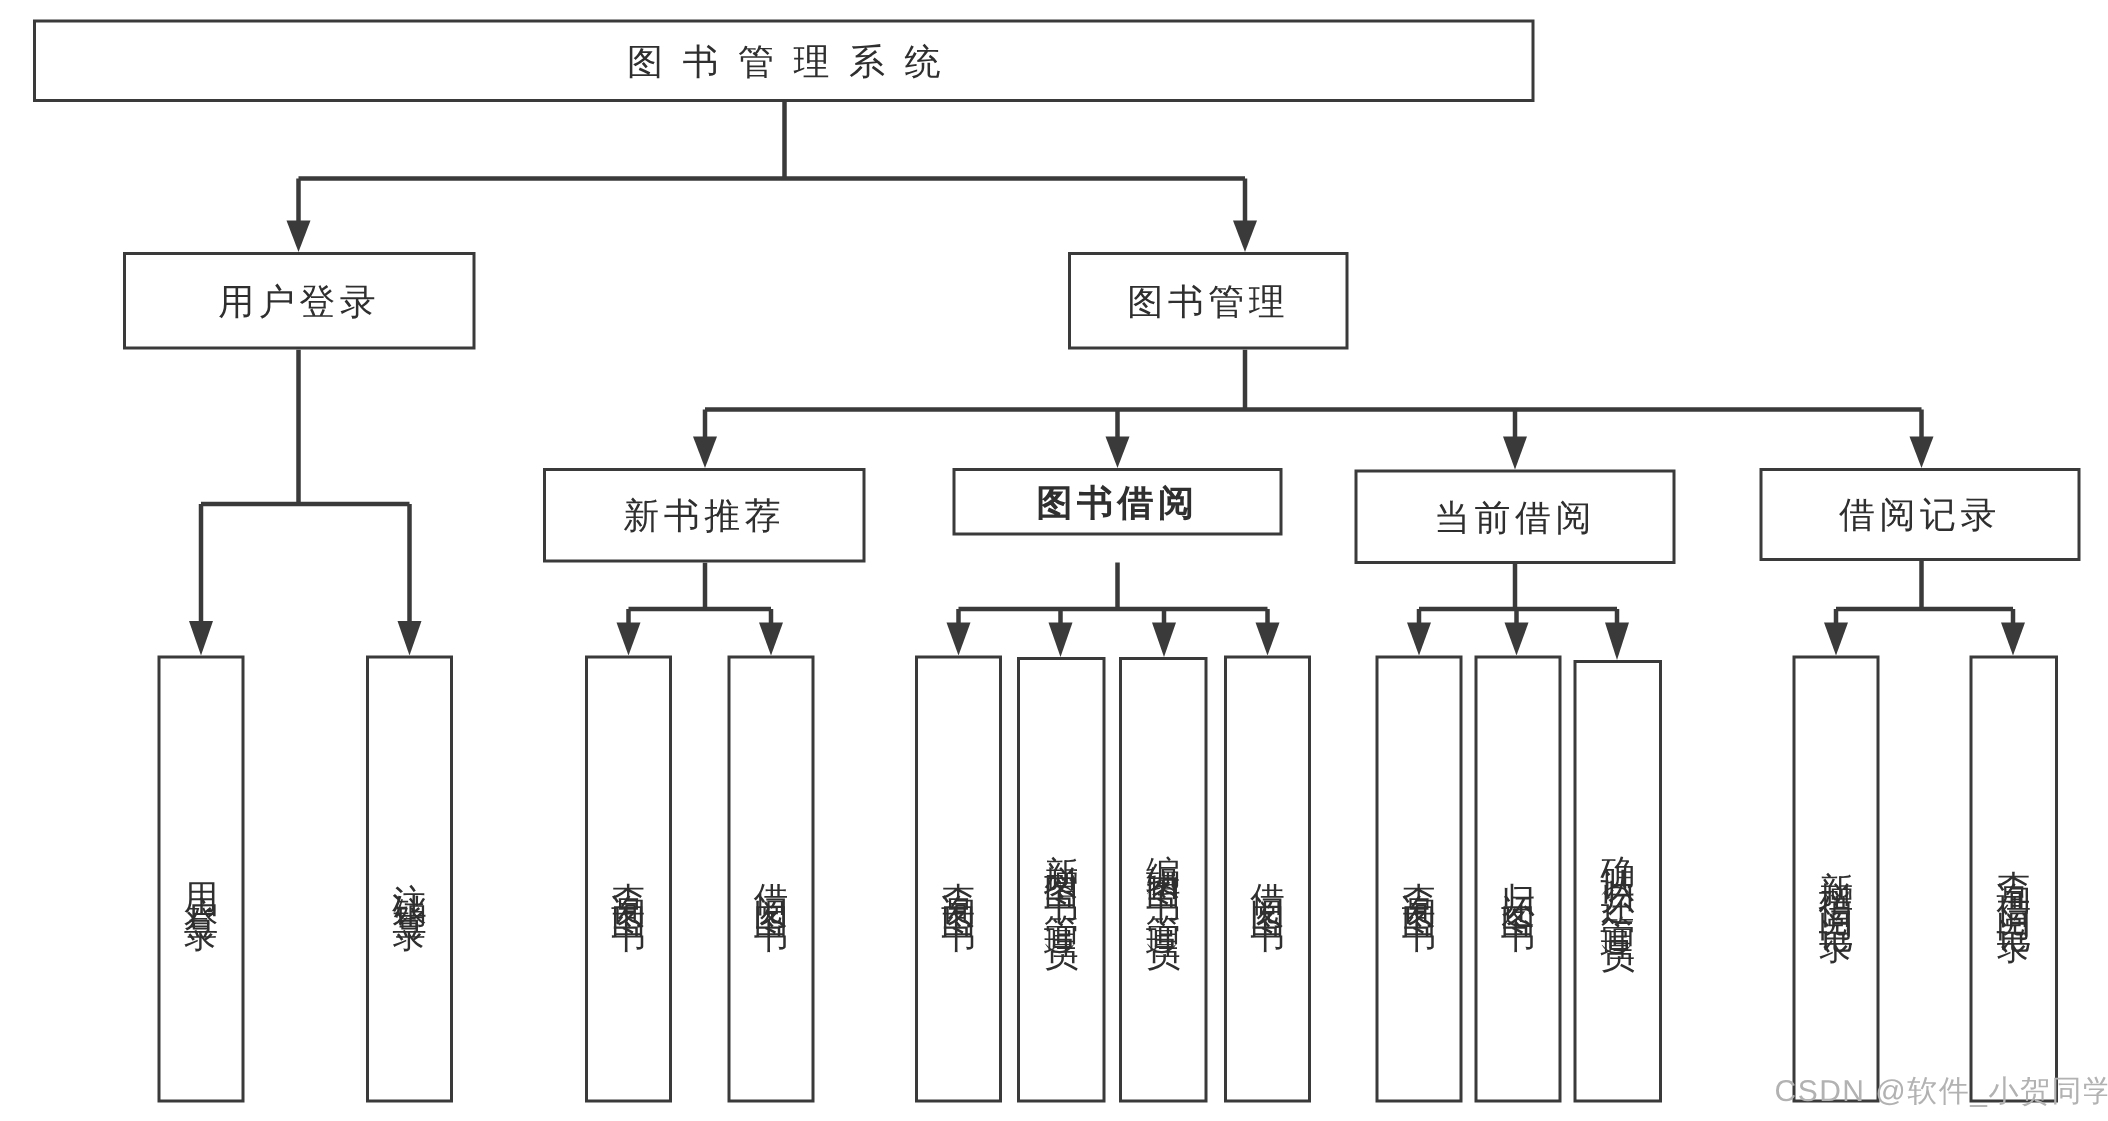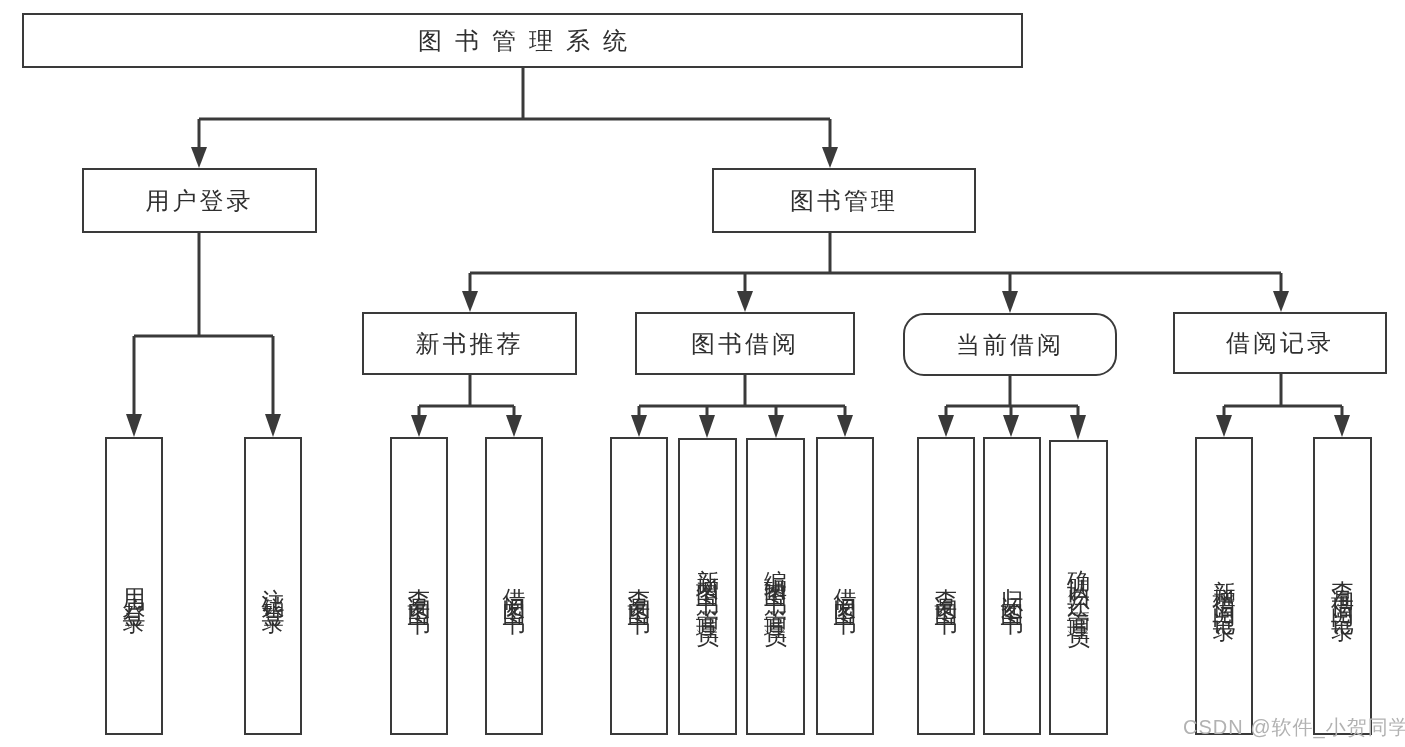--- a/index.html
+++ b/index.html
@@ -149,31 +149,31 @@
     </g>
   </svg>
 
   <div class="node h root" style="left:22px; top:13px; width:1001px; height:55px;">
     <span>图书管理系统</span>
   </div>
 
   <div class="node h" style="left:82px; top:168px; width:235px; height:65px;">
     <span>用户登录</span>
   </div>
-  <div class="node h" style="left:712px; top:168px; width:264px; height:65px;">
+  <div class="node h" style="left:712px; top:168px; width:187px; height:65px;">
     <span>图书管理</span>
   </div>
 
   <div class="node h" style="left:362px; top:312px; width:215px; height:63px;text-align:right;">
     <span>新书推荐</span>
   </div>
-  <div class="node h" style="left:635px; top:312px; width:220px; height:63px;">
+  <div class="node h" style="left:635px; top:312px; width:220px; height:45px;font-weight:bold;">
     <span>图书借阅</span>
   </div>
-  <div class="node h" style="left:903px; top:313px; width:214px; height:63px;border-radius:21px;">
+  <div class="node h" style="left:903px; top:313px; width:214px; height:63px;">
     <span>当前借阅</span>
   </div>
   <div class="node h" style="left:1173px; top:312px; width:214px; height:62px;">
     <span>借阅记录</span>
   </div>
 
   <div class="node v" style="left:105px; top:437px; width:58px; height:298px;">
     <span>用户登录</span>
   </div>
   <div class="node v" style="left:244px; top:437px; width:58px; height:298px;">

